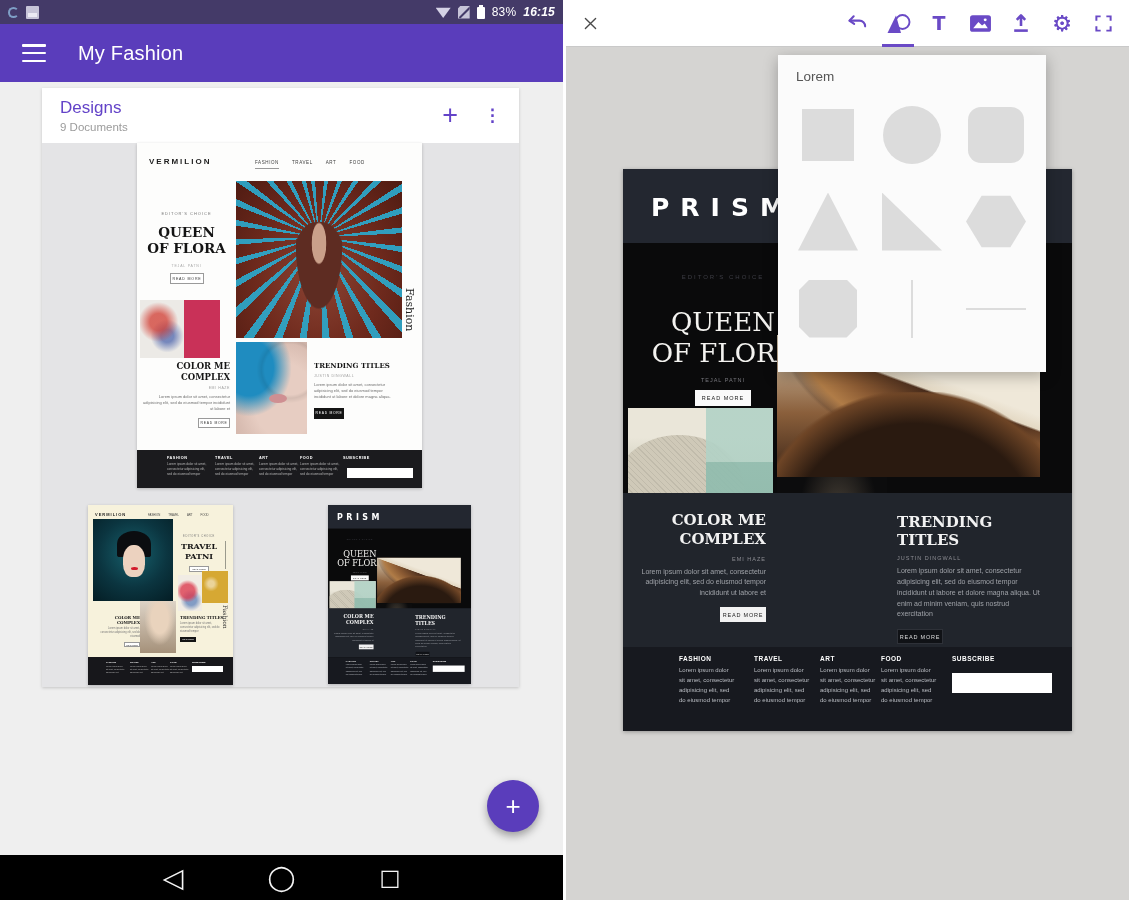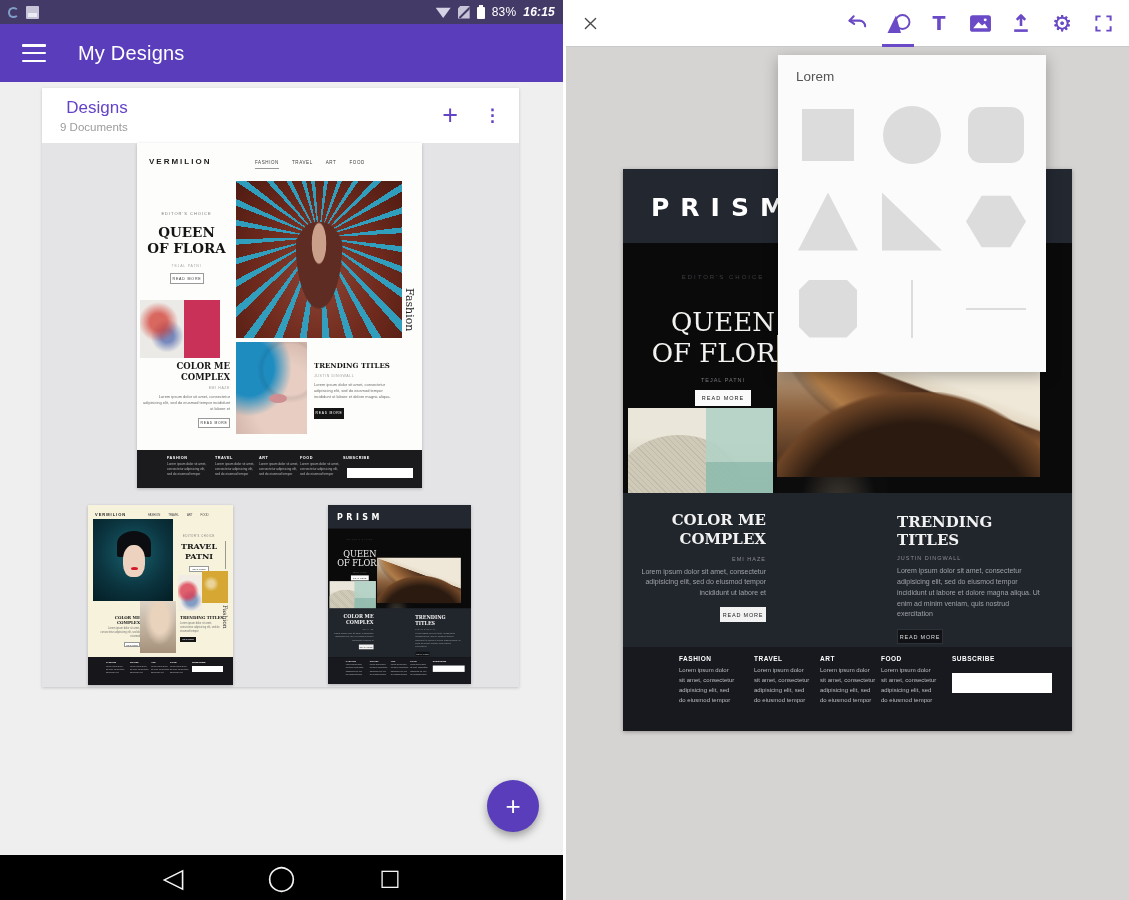--- a/index.html
+++ b/index.html
@@ -24,21 +24,21 @@
   .sb-time { font-weight:bold;font-style:italic; }
 
   .app-bar { height:58px; background:#5a3dbb; display:flex; align-items:center; padding:0 16px; }
   .hamburger { width:24px; height:18px; display:flex; flex-direction:column; justify-content:space-between; cursor:pointer; margin-left:6px;}
   .hamburger i { display:block; height:2.5px; background:#fff; border-radius:1px; }
   .app-title { color:#fff; font-size:20px; margin-left:32px; font-weight:400; letter-spacing:.2px; }
 
   .content { position:absolute; top:82px; bottom:45px; left:0; right:0; background:#efefef; }
   .project-card { position:absolute; left:42px; top:6px; width:477px; height:599px;
                   box-shadow:0 1px 3px rgba(0,0,0,.18); }
-  .card-header { height:55px; background:#fff; display:flex; align-items:center; padding:6px 18px;text-align:right; }
+  .card-header { height:55px; background:#fff; display:flex; align-items:center; padding:6px 18px; }
   .card-titles { display:flex; flex-direction:column; gap:3px; }
   .card-title { color:#6343c8; font-size:17px; }
   .card-subtitle { color:#9b9b9b; font-size:11.5px; }
   .card-actions { margin-left:auto; display:flex; align-items:center; gap:26px; }
   .plus-icon { color:#6343c8; font-size:27px; font-weight:300; line-height:1; cursor:pointer; }
   .kebab-icon { color:#6343c8; font-size:17px; font-weight:bold; line-height:.55; cursor:pointer; letter-spacing:0; }
   .card-body { position:relative; height:544px; background:#e4e4e6; }
 
   .thumb { position:absolute; background:#fff; box-shadow:0 1px 3px rgba(0,0,0,.22); cursor:pointer; }
   .thumb-vermilion { left:95px; top:0; width:285px; height:345px; }
@@ -253,21 +253,21 @@
         <span class="sb-text sb-time">16:15</span>
       </div>
     </div>
 
     <div class="app-bar">
       <div class="hamburger">
           <i></i>
           <i></i>
           <i></i>
         </div>
-      <div class="app-title">My Designs</div>
+      <div class="app-title">My Fashion</div>
     </div>
 
     <div class="content">
       <div class="project-card">
         <div class="card-header">
           <div class="card-titles">
             <div class="card-title">Designs</div>
             <div class="card-subtitle">9 Documents</div>
           </div>
           <div class="card-actions">

